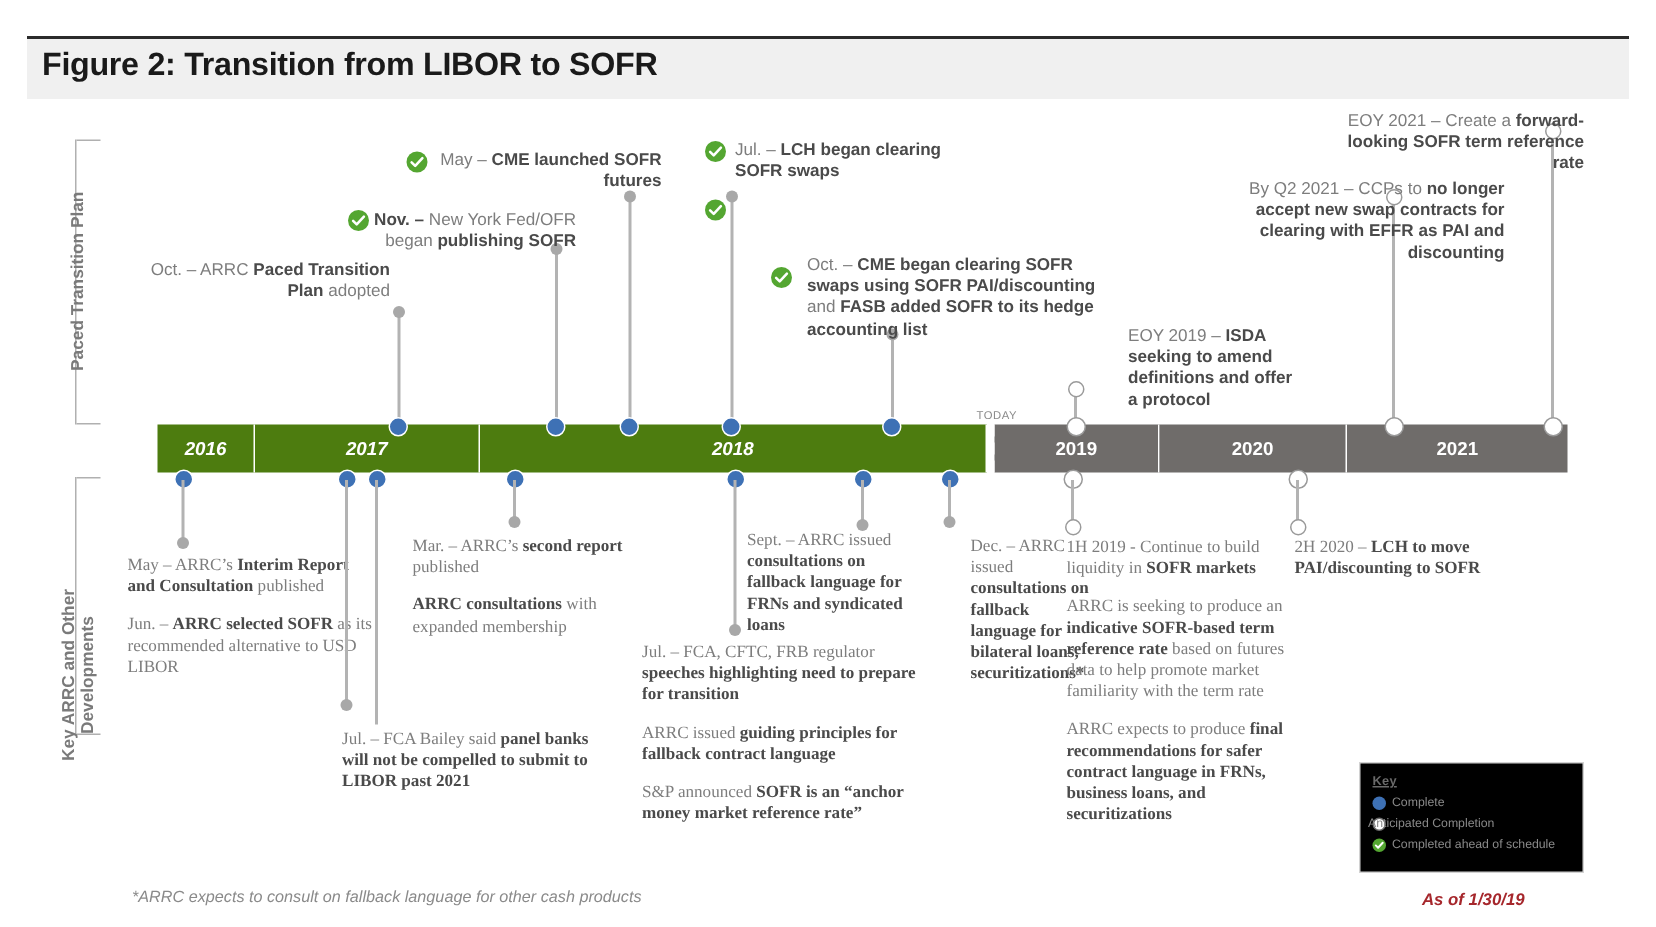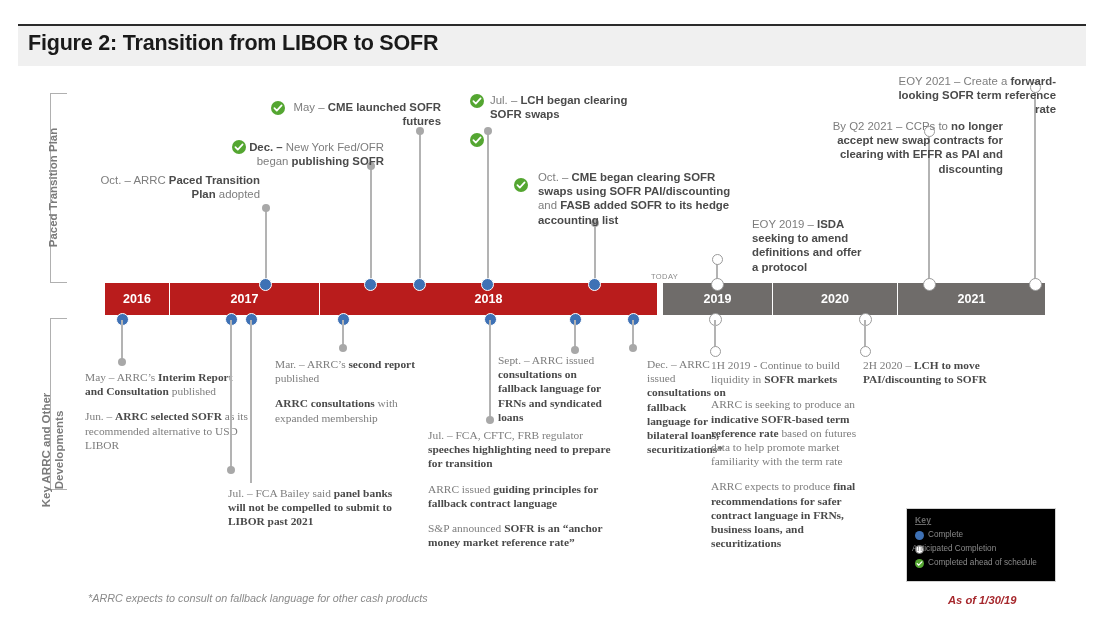--- a/index.html
+++ b/index.html
@@ -40,21 +40,21 @@
 
   
   .bar{position:absolute;top:283px;height:32px;}
   .seg{
     position:absolute;top:0;height:32px;
     box-sizing:border-box;
     border-right:1.5px solid #ffffff;
     color:#ffffff;font-weight:bold;font-size:12.5px;
     display:flex;align-items:center;justify-content:center;
   }
-  .seg.blue{background:#b91c1c;}
+  .seg.blue{background:#4d7c0f;font-style:italic;}
   .seg.gray{background:#6f6c6a;}
   .seg.last{border-right:none;}
   .today-mark{
     position:absolute;top:283px;height:32px;width:4px;
     border-left:4px dashed #ffffff;
     box-sizing:border-box;
   }
   .today-label{
     position:absolute;font-size:7.5px;color:#8a8a8a;
     letter-spacing:0.4px;white-space:nowrap;
@@ -162,21 +162,21 @@
   <div class="ann right" style="left:85px;top:173px;width:175px;">Oct. – ARRC <b>Paced Transition Plan</b> adopted</div>
 
   <div class="stem" style="left:370px;top:165px;height:120px;"></div>
   <div class="node graydot" style="left:367px;top:162px;"></div>
   <div class="node blue" style="left:364px;top:278px;"></div>
   <div class="check" style="left:232px;top:140px;">
     <svg viewBox="0 0 14 14">
         <path d="M3.4 7.2 L5.8 9.6 L10.6 4.4" stroke="#ffffff" stroke-width="1.7" fill="none" stroke-linecap="round" stroke-linejoin="round"></path>
       </svg>
   </div>
-  <div class="ann right" style="left:248px;top:140px;width:136px;"><b>Dec. –</b> New York Fed/OFR began <b>publishing SOFR</b></div>
+  <div class="ann right" style="left:248px;top:140px;width:136px;"><b>Nov. –</b> New York Fed/OFR began <b>publishing SOFR</b></div>
 
   <div class="stem" style="left:419px;top:130px;height:155px;"></div>
   <div class="node graydot" style="left:416px;top:127px;"></div>
   <div class="node blue" style="left:413px;top:278px;"></div>
   <div class="check" style="left:271px;top:101px;">
     <svg viewBox="0 0 14 14">
         <path d="M3.4 7.2 L5.8 9.6 L10.6 4.4" stroke="#ffffff" stroke-width="1.7" fill="none" stroke-linecap="round" stroke-linejoin="round"></path>
       </svg>
   </div>
   <div class="ann right" style="left:287px;top:100px;width:154px;">May – <b>CME launched SOFR futures</b></div>

